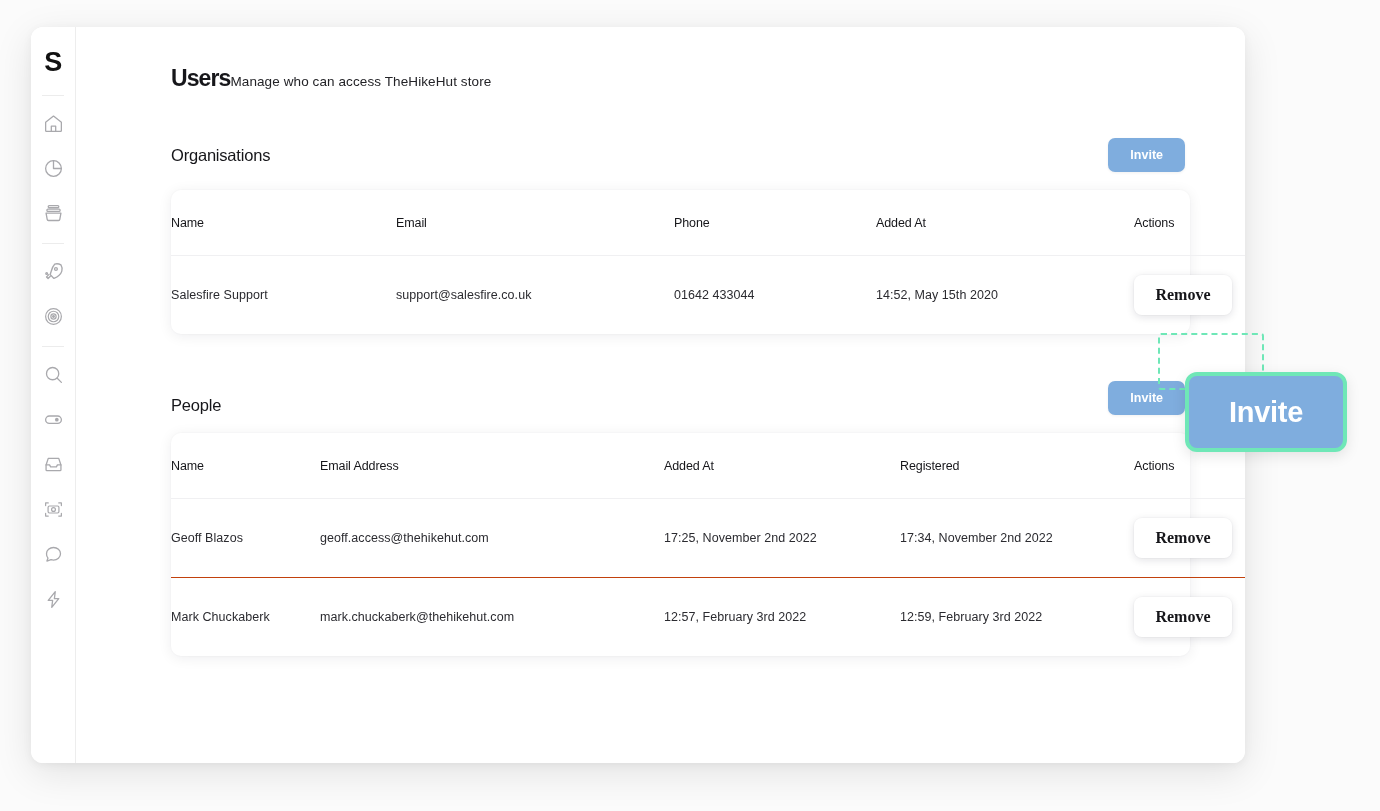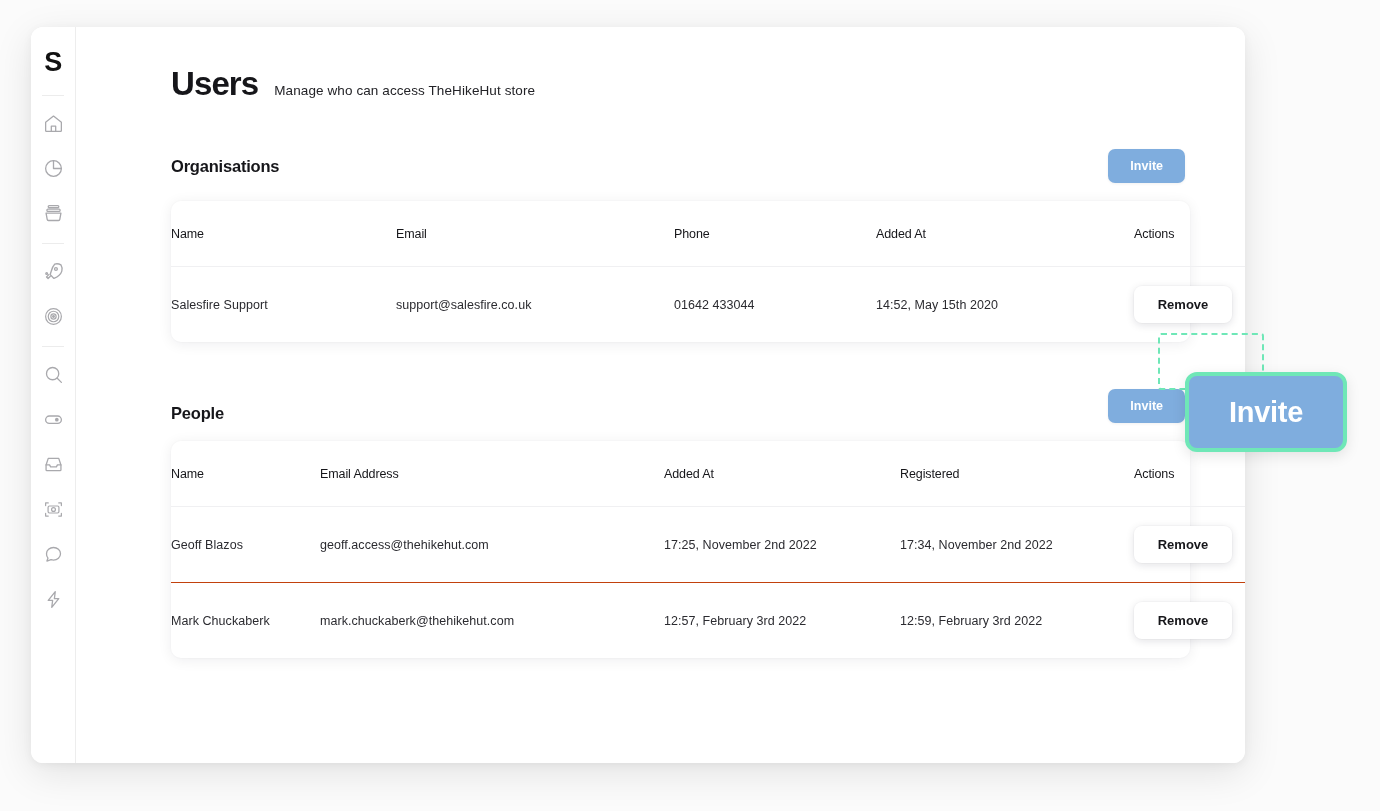--- a/index.html
+++ b/index.html
@@ -66,42 +66,42 @@
     background: #fff;
   }
 
   
   #page-header {
     display: flex;
     align-items: baseline;
     padding: 38px 0 0 95px;
   }
   #page-title {
-    font-size: 33px;
+    font-size: 23px;
     font-weight: 700;
     color: #16161a;
     letter-spacing: -0.9px;
   }
   #page-subtitle {
     font-size: 13.5px;
     color: #232327;
-    margin-left: 16px;
+    margin-left: 0;
     letter-spacing: 0.1px;
   }
 
   
   .section-head {
     display: flex;
     align-items: center;
     justify-content: space-between;
     padding: 0 60px 0 95px;
   }
   .section-title {
     font-size: 16.5px;
-    font-weight: 700;
+    font-weight: 400;
     color: #16161a;
     letter-spacing: -0.2px;
   }
   .invite-btn {
     background: #7fadde;
     color: #ffffff;
     border: none;
     border-radius: 7px;
     font-size: 12.5px;
     font-weight: 600;
@@ -137,27 +137,27 @@
     color: #2b2b30;
     padding: 19px 0;
     vertical-align: middle;
     letter-spacing: 0.05px;
   }
   table.data-table tbody tr + tr td { border-top: 1px solid #c2410c; }
   .remove-btn {
     background: #ffffff;
     border: none;
     border-radius: 8px;
-    font-size: 13px;
+    font-size: 16px;
     font-weight: 700;
     color: #16161a;
     padding: 11px 0;
     width: 98px;
     cursor: pointer;
-    font-family: Liberation Sans, sans-serif;
+    font-family: Liberation Serif, serif;
     box-shadow: 0 2px 8px rgba(20,20,40,0.12), 0 0 0 1px rgba(0,0,0,0.02);
   }
   .cell-pad-first { padding-left: 26px; }
 
   
   .org-c1 { width: 225px; }
   .org-c2 { width: 278px; }
   .org-c3 { width: 202px; }
   .org-c4 { width: 258px; }
   .org-c5 { width: 120px; }

